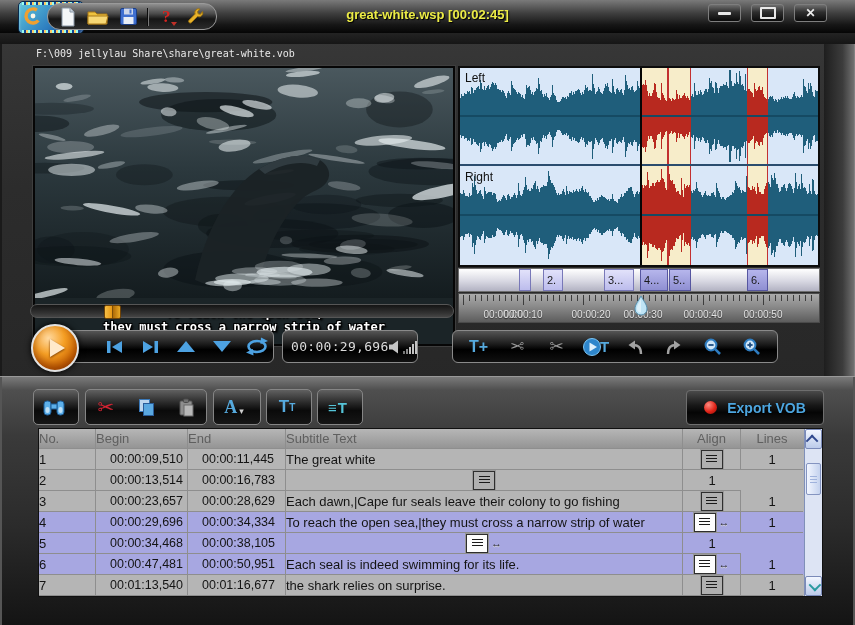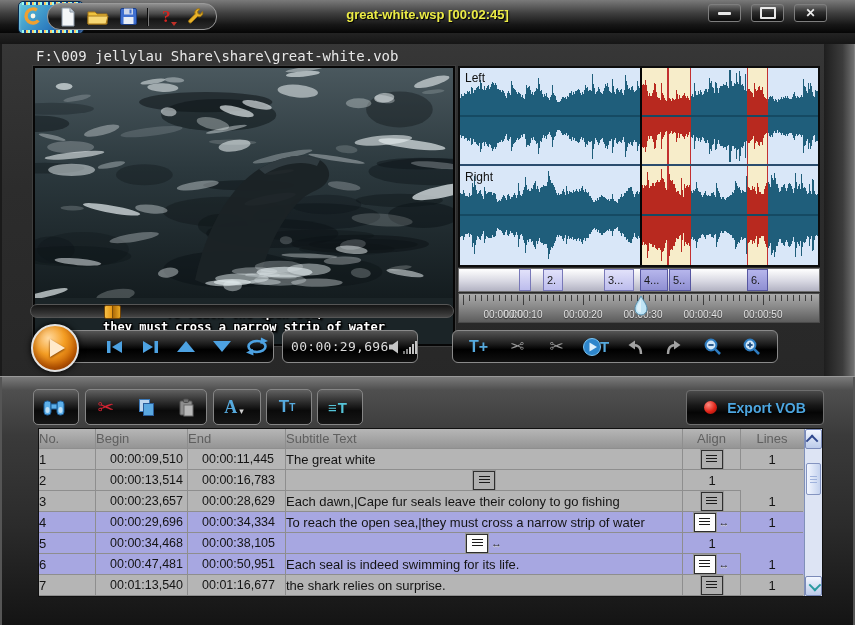--- a/index.html
+++ b/index.html
@@ -26,21 +26,21 @@
   .help-q{color:#d42420;font-weight:bold;font-size:17px;font-family:"Liberation Serif",serif;}
   .red-caret{position:absolute;right:1px;bottom:3px;width:0;height:0;border-left:3px solid transparent;border-right:3px solid transparent;border-top:4px solid #c03028;}
   .title-text{position:absolute;left:0;right:0;top:7px;text-align:center;color:#ecec46;font-weight:bold;font-size:13px;text-shadow:1px 1px 1px #000;}
   .win-controls{position:absolute;right:28px;top:4px;display:flex;gap:10px;}
   .win-btn{width:31px;height:16px;border-radius:3px;border:1px solid #7e7e7e;
     background:linear-gradient(#6e6e6e,#2e2e2e 45%,#0a0a0a);display:flex;align-items:center;justify-content:center;}
   .win-btn .bar{width:13px;height:3px;background:#e8e8e8;border-radius:1px;}
   .win-btn .box{width:12px;height:8px;border:2px solid #e8e8e8;border-radius:1px;}
   .win-btn .x{color:#eee;font-size:12px;font-weight:bold;line-height:10px;}
   .under-strip{position:absolute;left:0;top:33px;width:855px;height:11px;background:linear-gradient(#232323,#161616);}
-  .path-row{position:absolute;left:36px;top:48px;color:#e8e8e8;font-family:"DejaVu Sans Mono",monospace;font-size:14px;text-align:center;}
+  .path-row{position:absolute;left:36px;top:48px;color:#e8e8e8;font-family:"DejaVu Sans Mono",monospace;font-size:10px;text-align:center;}
   .right-shade{position:absolute;left:824px;top:44px;width:31px;height:336px;
     background:linear-gradient(90deg,#1e1e1e,#3c3c3c 60%,#6e6e6e 95%,#8a8a8a);}
   
   .video-panel{position:absolute;left:33px;top:66px;width:422px;height:280px;border:2px solid #060606;box-sizing:border-box;background:#1b2427;box-shadow:0 0 0 1px #3e3e3e;}
   .video-subtitle{position:absolute;left:0;right:0;bottom:10px;text-align:center;color:#fff;
     font-family:"DejaVu Sans Mono",monospace;font-size:12px;font-weight:bold;line-height:14px;
     text-shadow:1px 1px 0 #000,-1px 1px 0 #000,1px -1px 0 #000,-1px -1px 0 #000,2px 2px 2px #000;}
   .seek-track{position:absolute;left:30px;top:304px;width:424px;height:14px;border-radius:7px;
     background:linear-gradient(#141414,#343434 70%,#454545);border:1px solid #565656;box-sizing:border-box;}
   .seek-handle{position:absolute;left:73px;top:0px;width:15px;height:12px;border:1px solid #6e4206;border-radius:2px;
@@ -340,21 +340,21 @@
   <div class="ruler" id="ruler">
     <svg id="ticks" width="360" height="12" shape-rendering="crispEdges">
         <path d="M4 0V10M10 0V6M16 0V6M22 0V6M28 0V6M34 0V6M40 0V6M46 0V6M52 0V6M58 0V6M64 0V10M70 0V6M76 0V6M82 0V6M88 0V6M94 0V6M100 0V6M106 0V6M112 0V6M118 0V6M124 0V10M130 0V6M136 0V6M142 0V6M148 0V6M154 0V6M160 0V6M166 0V6M172 0V6M178 0V6M184 0V10M190 0V6M196 0V6M202 0V6M208 0V6M214 0V6M220 0V6M226 0V6M232 0V6M238 0V6M244 0V10M250 0V6M256 0V6M262 0V6M268 0V6M274 0V6M280 0V6M286 0V6M292 0V6M298 0V6M304 0V10M310 0V6M316 0V6M322 0V6M328 0V6M334 0V6M340 0V6M346 0V6M352 0V6" stroke="#3c3c3c" stroke-width="1" fill="none"></path>
       </svg>
     <svg class="droplet" id="droplet" width="16" height="24" viewBox="0 0 16 24" style="left: 174px;">
       <path d="M8 1 C5.5 6 2 9.5 2 14 a6 6 0 0 0 12 0 C14 9.5 10.5 6 8 1 Z" fill="#bfe4f5" stroke="#5590b0"></path>
       <path d="M8 4 C6.5 7.5 4 10 4 13.5 a4 4 0 0 0 4 4" fill="#e4f4fb" opacity=".8"></path>
     </svg>
   <span class="rlabel" style="left: 16px;">00:00:00</span>
       <span class="rlabel" style="left: 36px;">00:00:10</span>
-      <span class="rlabel" style="left: 96px;">00:00:20</span>
+      <span class="rlabel" style="left: 104px;">00:00:20</span>
       <span class="rlabel" style="left: 156px;">00:00:30</span>
       <span class="rlabel" style="left: 216px;">00:00:40</span>
       <span class="rlabel" style="left: 276px;">00:00:50</span>
     </div>
 
   <div class="play-btn">
       <div class="play-tri"></div>
     </div>
   <div class="ctrl-box box-group">
     <div class="t-btn">

